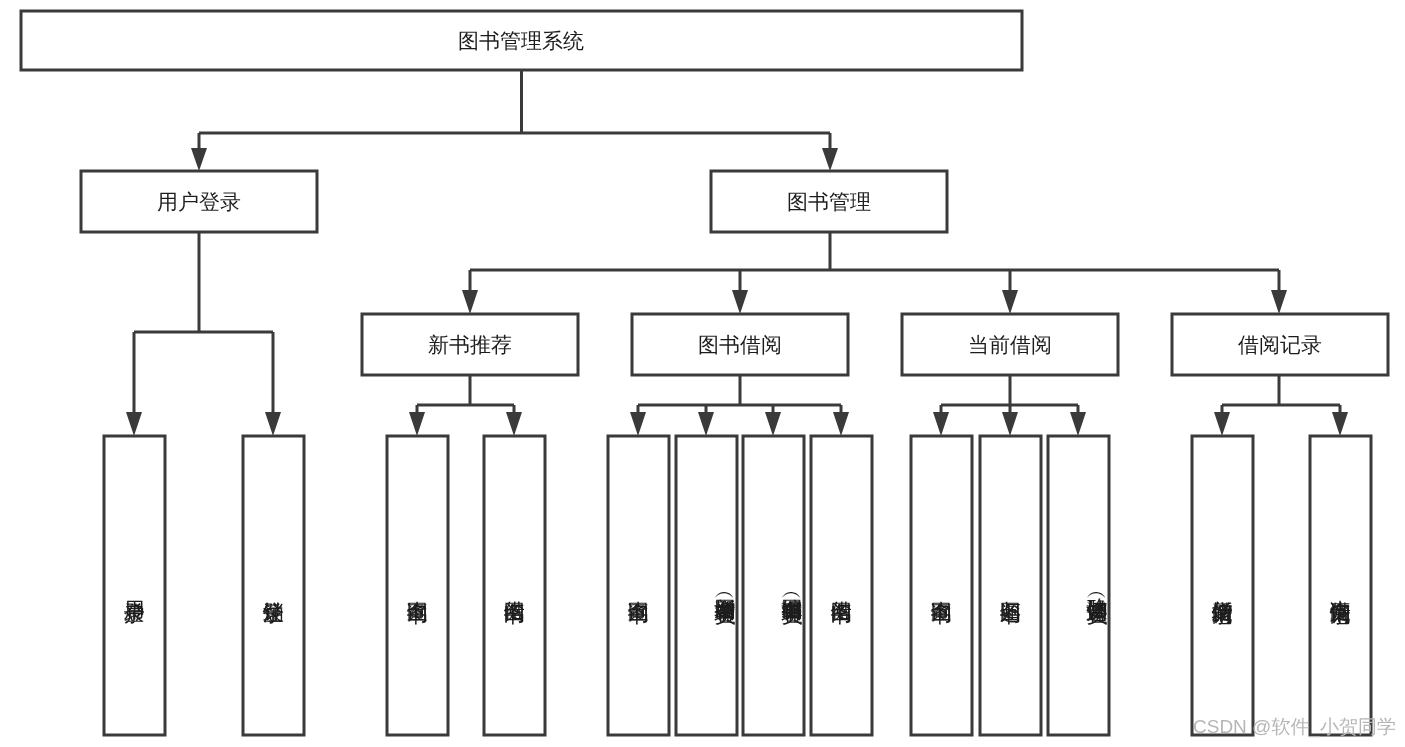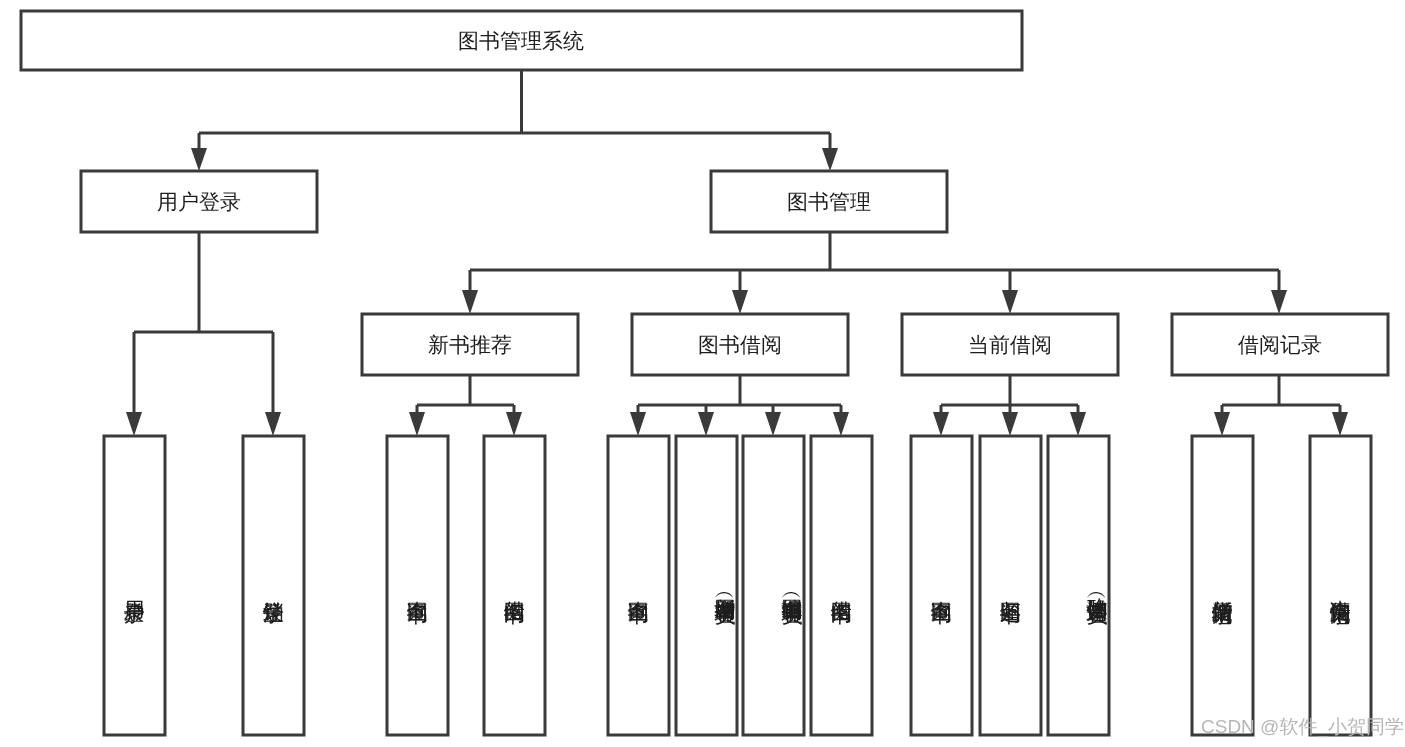--- a/index.html
+++ b/index.html
@@ -217,15 +217,15 @@
   <div class="node-label-v" style="left:743px; top:440px; width:61px; height:291px; align-items:flex-start;">编辑图书（管理员）</div>
   <div class="node-label-v" style="left:811px; top:436px; width:61px; height:299px;">借阅图书</div>
 
   <div class="node-label-v" style="left:911px; top:436px; width:61px; height:299px;">查询图书</div>
   <div class="node-label-v" style="left:980px; top:436px; width:61px; height:299px;">归还图书</div>
   <div class="node-label-v" style="left:1048px; top:440px; width:61px; height:291px; align-items:flex-start;">确认归还（管理员）</div>
 
   <div class="node-label-v" style="left:1192px; top:436px; width:61px; height:299px;">新增借阅记录</div>
   <div class="node-label-v" style="left:1310px; top:436px; width:61px; height:299px;">查询借阅记录</div>
 
-  <div class="watermark" style="left:1193px; top:714px;padding-left:8px;">CSDN @软件_小贺同学</div>
+  <div class="watermark" style="left:1193px; top:714px;">CSDN @软件_小贺同学</div>
 
 </div>
 
 </body></html>

